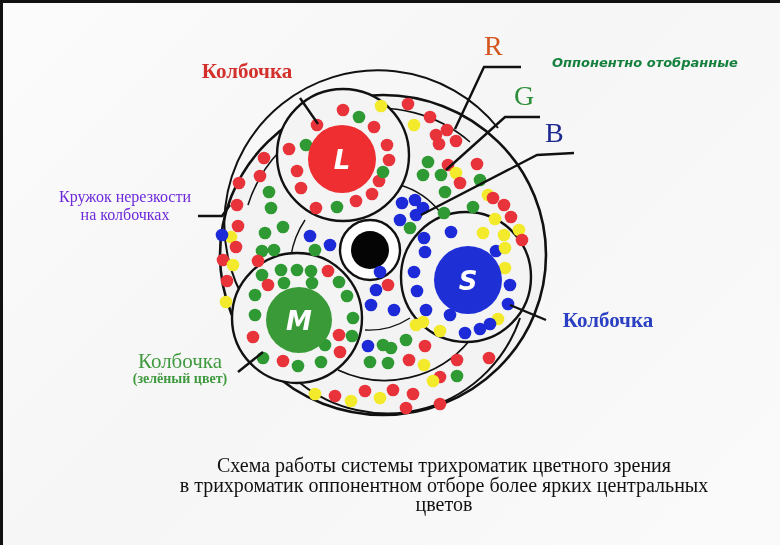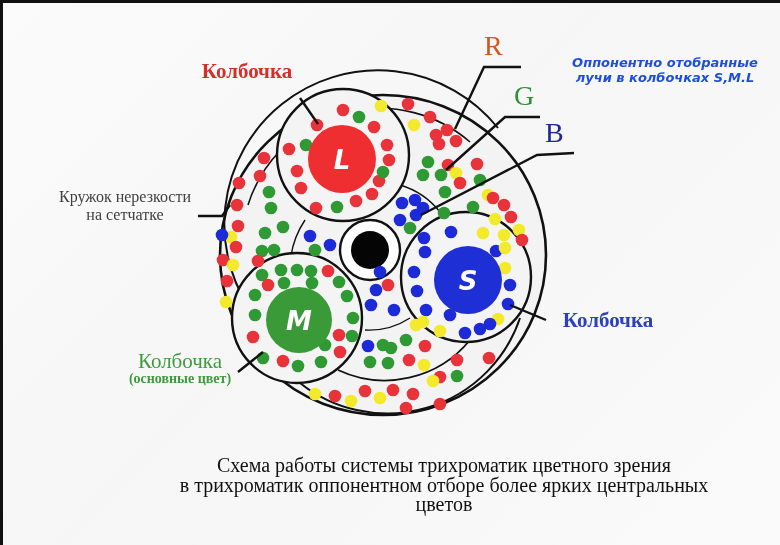--- a/index.html
+++ b/index.html
@@ -15,25 +15,25 @@
     background: linear-gradient(135deg, #fbfbfb 0%, #f6f6f6 45%, #fafafa 100%);
   }
   svg.diagram { position: absolute; left: 0; top: 0; }
   .label { position: absolute; text-align: center; line-height: 1.05; }
   .cone-title { font-weight: bold; font-size: 21px; }
   .cone-sub { font-weight: bold; font-size: 14px; }
   .red { color: #d3302c; }
   .green { color: #3f9a3f; }
   .green .cone-title { font-weight: normal; }
   .blue { color: #2b3fc2; }
-  .blur-label { font-size: 16px; color: #404040; line-height: 1.12; }
+  .blur-label { font-size: 16px; color: #6d28d9; line-height: 1.12; }
   .opp-label {
     position: absolute; font-family: "DejaVu Sans", sans-serif;
     font-style: italic; font-weight: bold; font-size: 13px; line-height: 1.15;
-    color: #1d4ed8; text-align: center;
+    color: #15803d; 
   }
   .rgb { position: absolute; font-size: 28px; font-family: "Liberation Serif", serif; }
   .caption {
     position: absolute; left: 104px; top: 456px; width: 680px;
     text-align: center; font-weight: normal; font-size: 20px; line-height: 0.98; color: #111;
   }
 </style>
 </head>
 <body>
 
@@ -219,35 +219,34 @@
     <path d="M 574 153 L 537 155 L 421 215"></path>
   </g>
 </svg>
 
 <div class="rgb" style="left:484px;top:30px;color:#d4561e;">R</div>
 <div class="rgb" style="left:514px;top:80px;color:#2f8f3a;">G</div>
 <div class="rgb" style="left:545px;top:117px;color:#1f2a90;">B</div>
 
 <div class="opp-label" style="left:552px;top:56px;width:226px;">
   <div>Оппонентно отобранные</div>
-  <div>лучи в колбочках S,M.L</div>
 </div>
 
 <div class="label red" style="left:172px;top:60px;width:150px;">
   <div class="cone-title">Колбочка</div>
 </div>
 
 <div class="label blur-label" style="left:40px;top:188px;width:170px;">
   <div>Кружок нерезкости</div>
-  <div>на сетчатке</div>
+  <div>на колбочках</div>
 </div>
 
 <div class="label green" style="left:112px;top:350px;width:136px;">
   <div class="cone-title">Колбочка</div>
-  <div class="cone-sub">(основные цвет)</div>
+  <div class="cone-sub">(зелёный цвет)</div>
 </div>
 
 <div class="label blue" style="left:548px;top:309px;width:120px;">
   <div class="cone-title">Колбочка</div>
 </div>
 
 <div class="caption">
   <div>Схема работы системы трихроматик цветного зрения</div>
   <div>в трихроматик оппонентном отборе более ярких центральных</div>
   <div>цветов</div>

